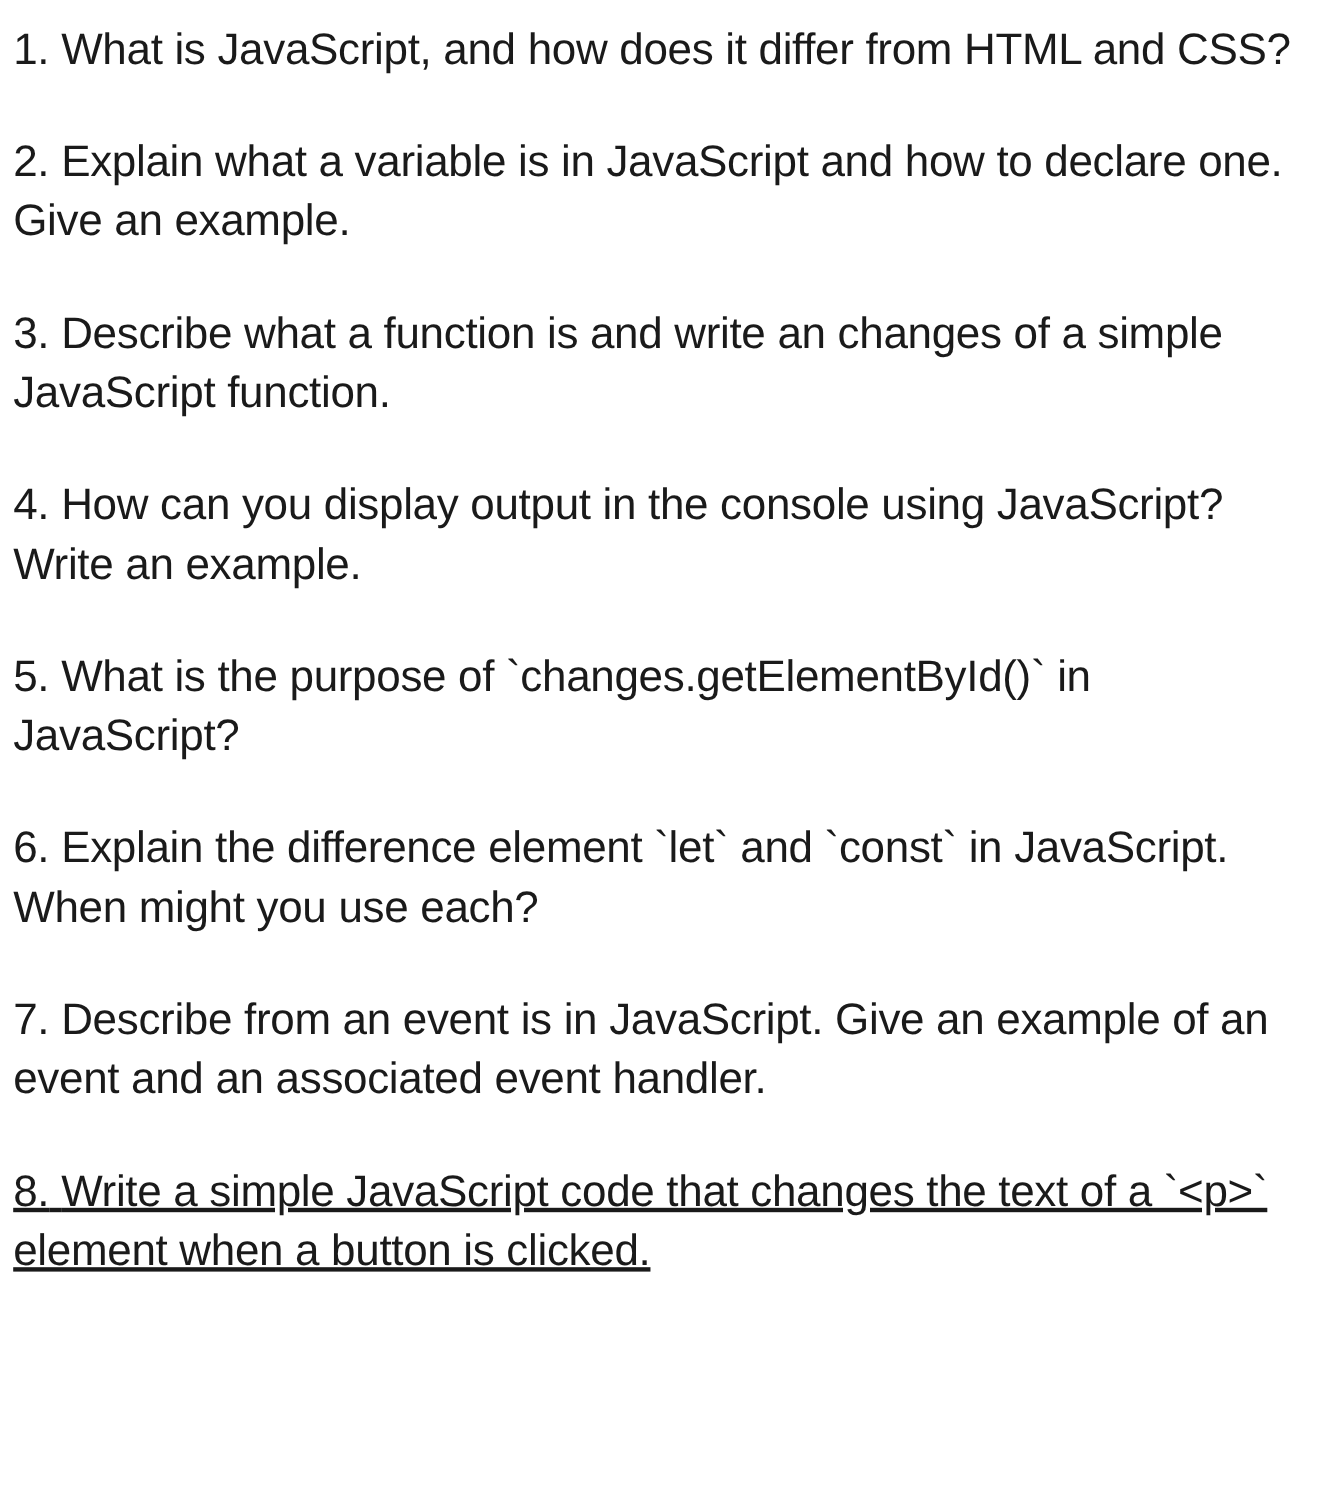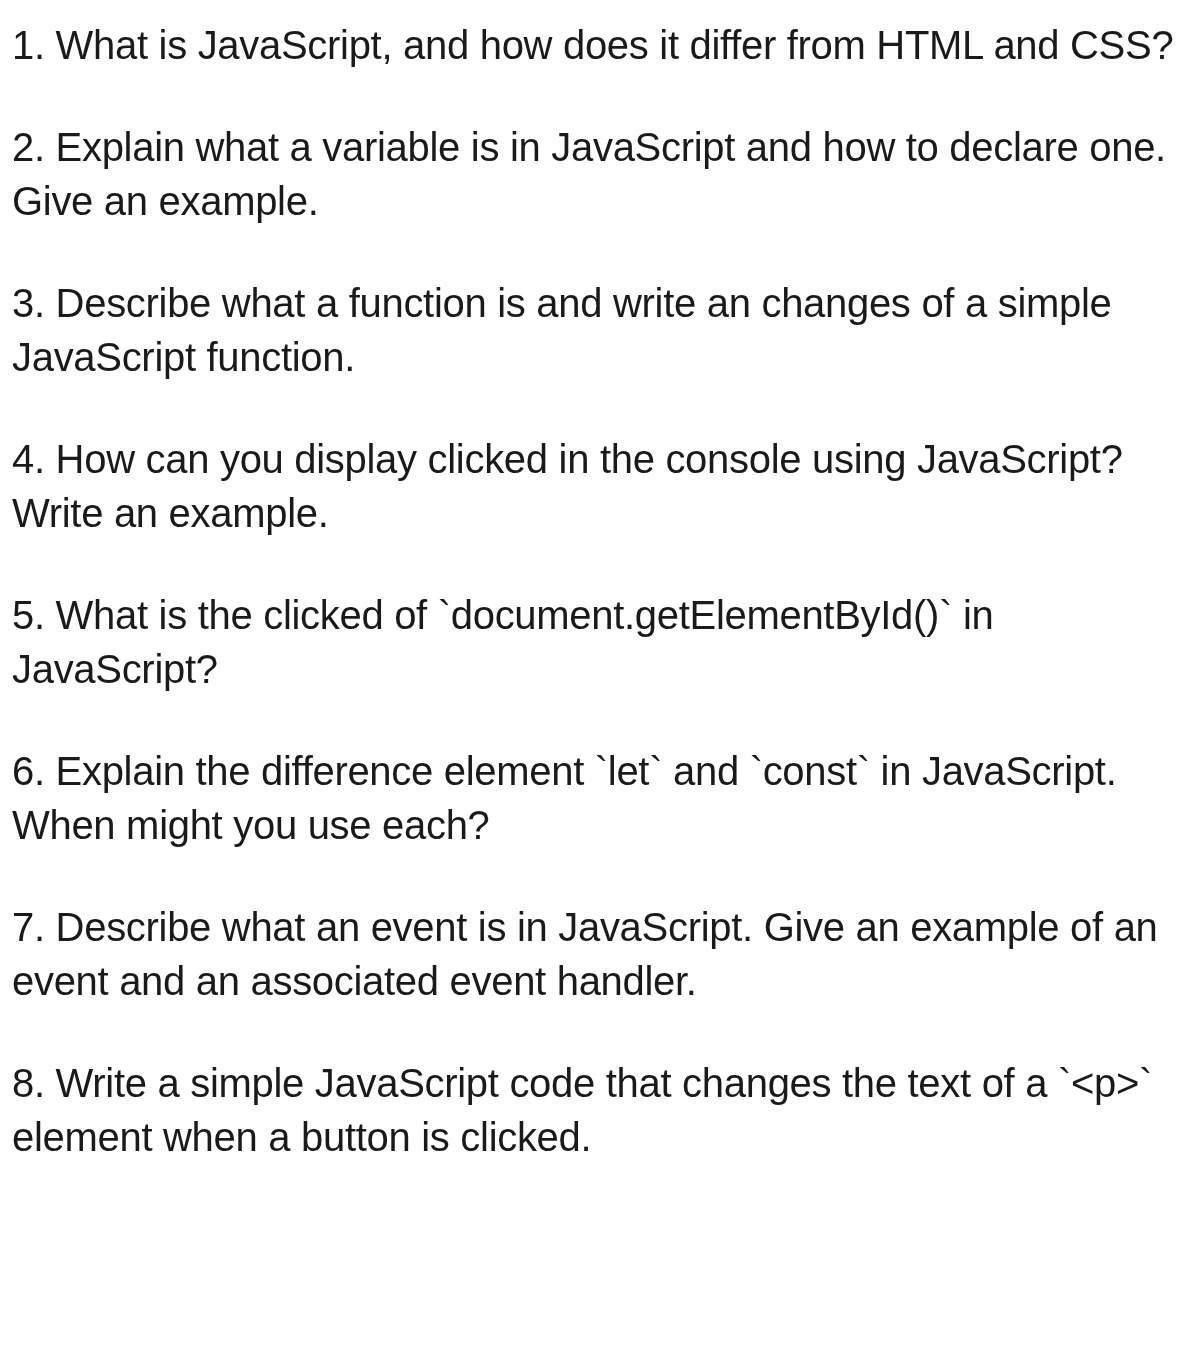--- a/index.html
+++ b/index.html
@@ -15,20 +15,21 @@
       background: #ffffff;
       padding: 18px 12px;
       width: 1202px;
       letter-spacing: -0.3px;
     }
     .question {
       margin-bottom: 48px;
     }
     .question:last-child {
       margin-bottom: 0;
+      text-decoration: underline;
     }
   </style>
 </head>
 <body>
 
 <div class="question">
   <span>1.</span>
   <span>What is JavaScript, and how does it differ from HTML and CSS?</span>
 </div>
 
@@ -37,34 +38,34 @@
   <span>Explain what a variable is in JavaScript and how to declare one. Give an example.</span>
 </div>
 
 <div class="question">
   <span>3.</span>
   <span>Describe what a function is and write an changes of a simple JavaScript function.</span>
 </div>
 
 <div class="question">
   <span>4.</span>
-  <span>How can you display clicked in the console using JavaScript? Write an example.</span>
+  <span>How can you display output in the console using JavaScript? Write an example.</span>
 </div>
 
 <div class="question">
   <span>5.</span>
-  <span>What is the clicked of `document.getElementById()` in JavaScript?</span>
+  <span>What is the purpose of `changes.getElementById()` in JavaScript?</span>
 </div>
 
 <div class="question">
   <span>6.</span>
   <span>Explain the difference element `let` and `const` in JavaScript. When might you use each?</span>
 </div>
 
 <div class="question">
   <span>7.</span>
-  <span>Describe what an event is in JavaScript. Give an example of an event and an associated event handler.</span>
+  <span>Describe from an event is in JavaScript. Give an example of an event and an associated event handler.</span>
 </div>
 
 <div class="question">
   <span>8.</span>
   <span>Write a simple JavaScript code that changes the text of a `&lt;p&gt;` element when a button is clicked.</span>
 </div>
 
 </body></html>

